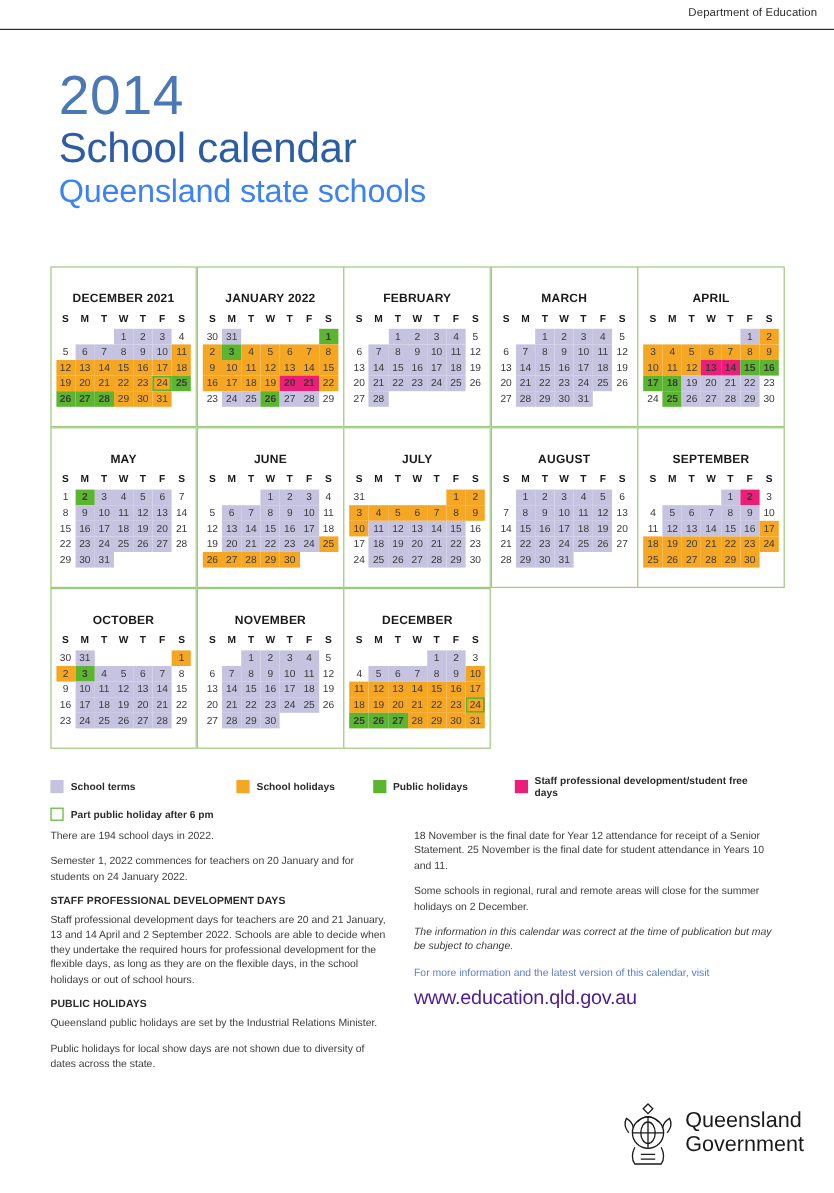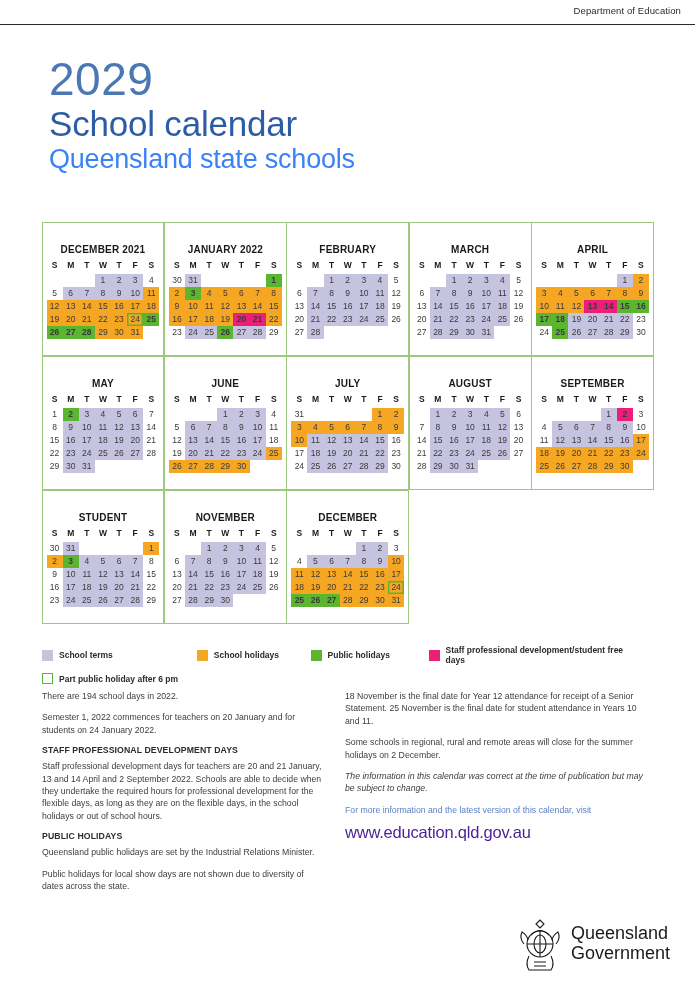--- a/index.html
+++ b/index.html
@@ -104,21 +104,21 @@
   .qg-t2{font-size:18px;color:#1a1a1a;line-height:20px;}
 </style>
 </head>
 <body>
 
 <div class="dept-bar">
   <div class="dept-text">Department of Education</div>
 </div>
 
 <div class="titles">
-  <div class="t-year">2029</div>
+  <div class="t-year">2014</div>
   <div class="t-main">School calendar</div>
   <div class="t-sub">Queensland state schools</div>
 </div>
 
 <div class="cal-grid" id="cal-grid">
     <div class="month">
       <div class="m-name">DECEMBER 2021</div>
       <table class="m-tbl">
         <thead>
           <tr>
@@ -741,21 +741,21 @@
             <td class="hol">27</td>
             <td class="hol">28</td>
             <td class="hol">29</td>
             <td class="hol">30</td>
             <td class="e"></td>
           </tr>
         </tbody>
       </table>
     </div>
     <div class="month">
-      <div class="m-name">STUDENT</div>
+      <div class="m-name">OCTOBER</div>
       <table class="m-tbl">
         <thead>
           <tr>
             <th>S</th>
             <th>M</th>
             <th>T</th>
             <th>W</th>
             <th>T</th>
             <th>F</th>
             <th>S</th>

